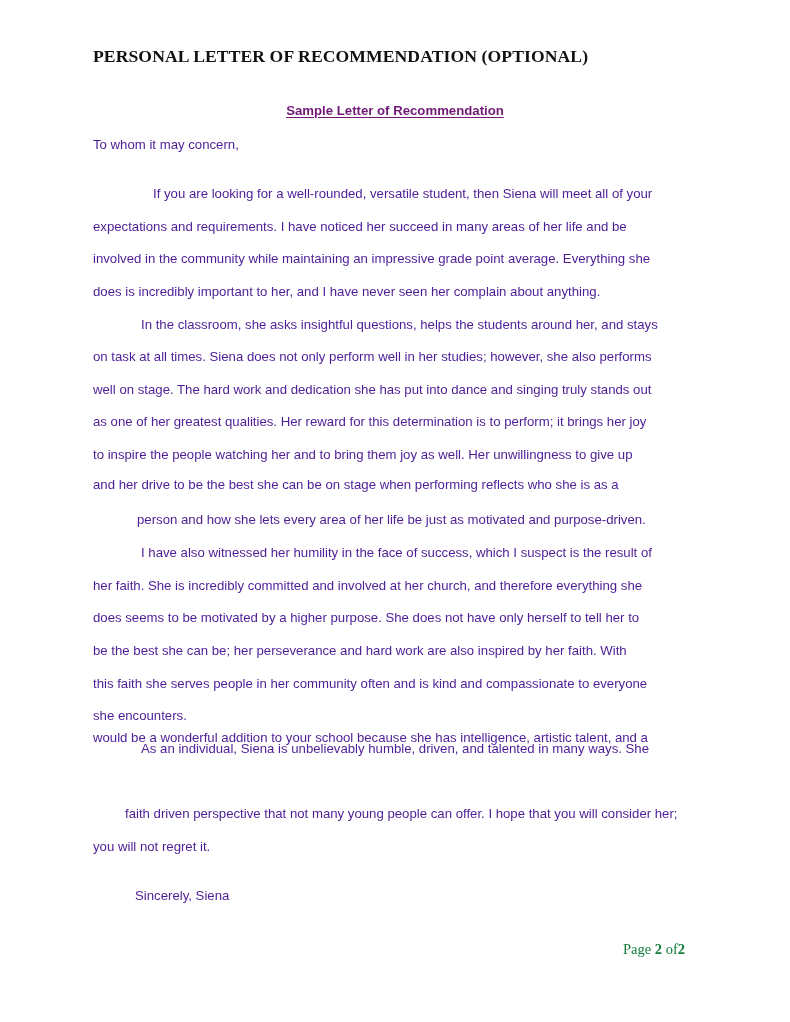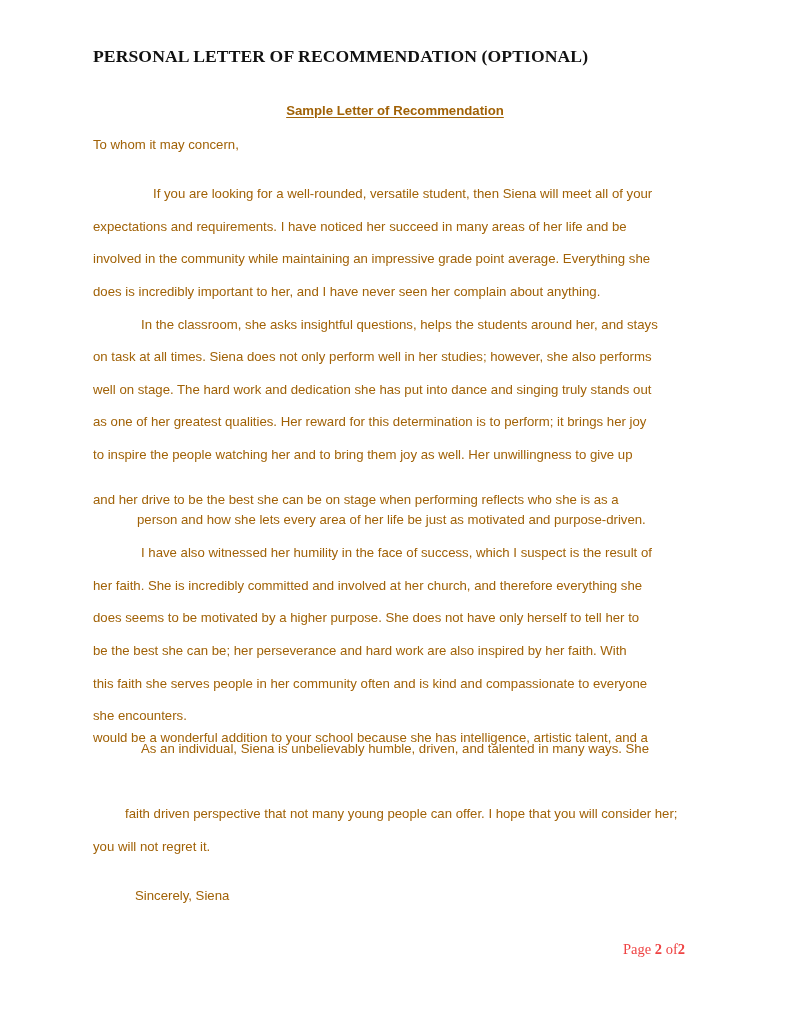--- a/index.html
+++ b/index.html
@@ -34,45 +34,45 @@
     }
     .doc-title {
       position: absolute;
       left: 0;
       width: 790px;
       top: 103px;
       text-align: center;
       font-family: "Liberation Sans", "DejaVu Sans", sans-serif;
       font-weight: bold;
       font-size: 13.2px;
-      color: #a16207;
+      color: #701a75;
     }
     .doc-title span {
       text-decoration: underline;
       text-underline-offset: 2px;
     }
     .line {
       position: absolute;
       left: 93px;
       font-family: "Liberation Sans", "DejaVu Sans", sans-serif;
       font-size: 13.2px;
-      color: #a16207;
+      color: #4c1d95;
       white-space: nowrap;
       line-height: 16px;
     }
     .line.indent {
       left: 141px;
     }
     .footer {
       position: absolute;
       left: 623px;
       top: 941px;
       font-family: "Liberation Serif", "DejaVu Serif", serif;
       font-size: 14.5px;
-      color: #ef4444;
+      color: #15803d;
       white-space: nowrap;
     }
     .footer b {
       font-weight: bold;
     }
   </style>
 </head>
 <body>
 
 <div class="page">
@@ -88,21 +88,21 @@
   <div class="line indent" style="top:186px;margin-left:12px;">If you are looking for a well-rounded, versatile student, then Siena will meet all of your</div>
   <div class="line" style="top:219px;">expectations and requirements. I have noticed her succeed in many areas of her life and be</div>
   <div class="line" style="top:251px;">involved in the community while maintaining an impressive grade point average. Everything she</div>
   <div class="line" style="top:284px;">does is incredibly important to her, and I have never seen her complain about anything.</div>
 
   <div class="line indent" style="top:317px;">In the classroom, she asks insightful questions, helps the students around her, and stays</div>
   <div class="line" style="top:349px;">on task at all times. Siena does not only perform well in her studies; however, she also performs</div>
   <div class="line" style="top:382px;">well on stage. The hard work and dedication she has put into dance and singing truly stands out</div>
   <div class="line" style="top:414px;">as one of her greatest qualities. Her reward for this determination is to perform; it brings her joy</div>
   <div class="line" style="top:447px;">to inspire the people watching her and to bring them joy as well. Her unwillingness to give up</div>
-  <div class="line" style="top:492px;">and her drive to be the best she can be on stage when performing reflects who she is as a</div>
+  <div class="line" style="top:477px;">and her drive to be the best she can be on stage when performing reflects who she is as a</div>
   <div class="line" style="top:512px;padding-left:44px;">person and how she lets every area of her life be just as motivated and purpose-driven.</div>
 
   <div class="line indent" style="top:545px;">I have also witnessed her humility in the face of success, which I suspect is the result of</div>
   <div class="line" style="top:578px;">her faith. She is incredibly committed and involved at her church, and therefore everything she</div>
   <div class="line" style="top:610px;">does seems to be motivated by a higher purpose. She does not have only herself to tell her to</div>
   <div class="line" style="top:643px;">be the best she can be; her perseverance and hard work are also inspired by her faith. With</div>
   <div class="line" style="top:676px;">this faith she serves people in her community often and is kind and compassionate to everyone</div>
   <div class="line" style="top:708px;">she encounters.</div>
 
   <div class="line indent" style="top:741px;">As an individual, Siena is unbelievably humble, driven, and talented in many ways. She</div>

